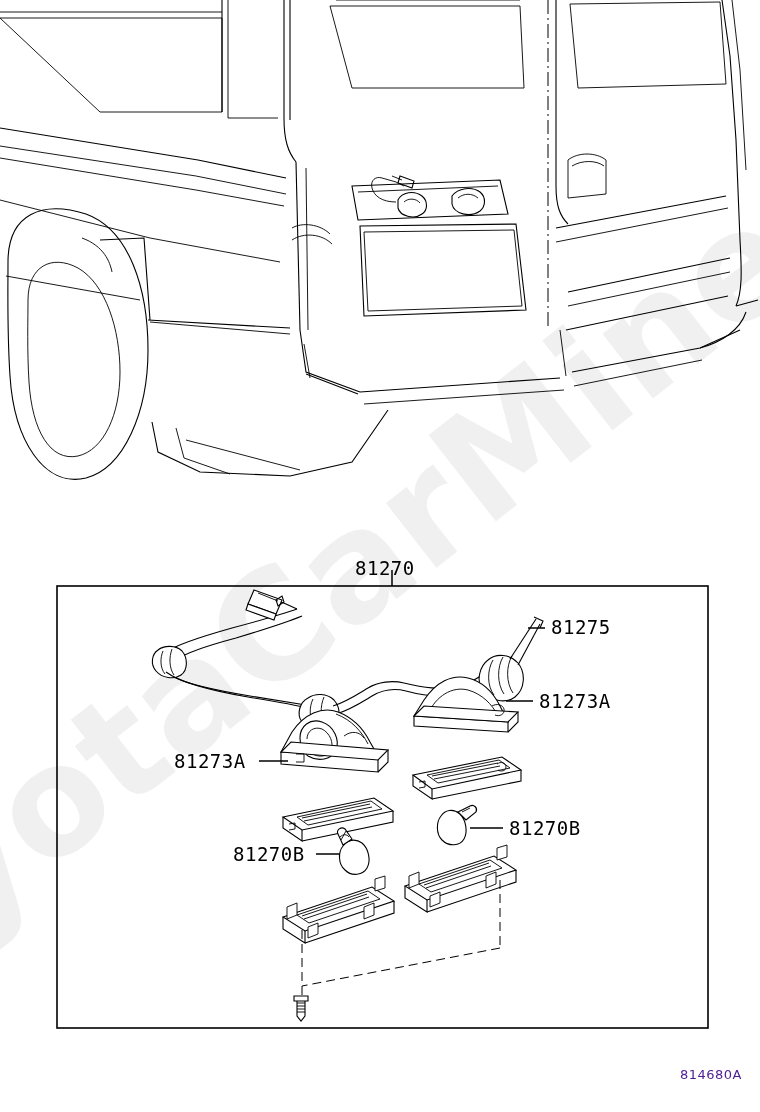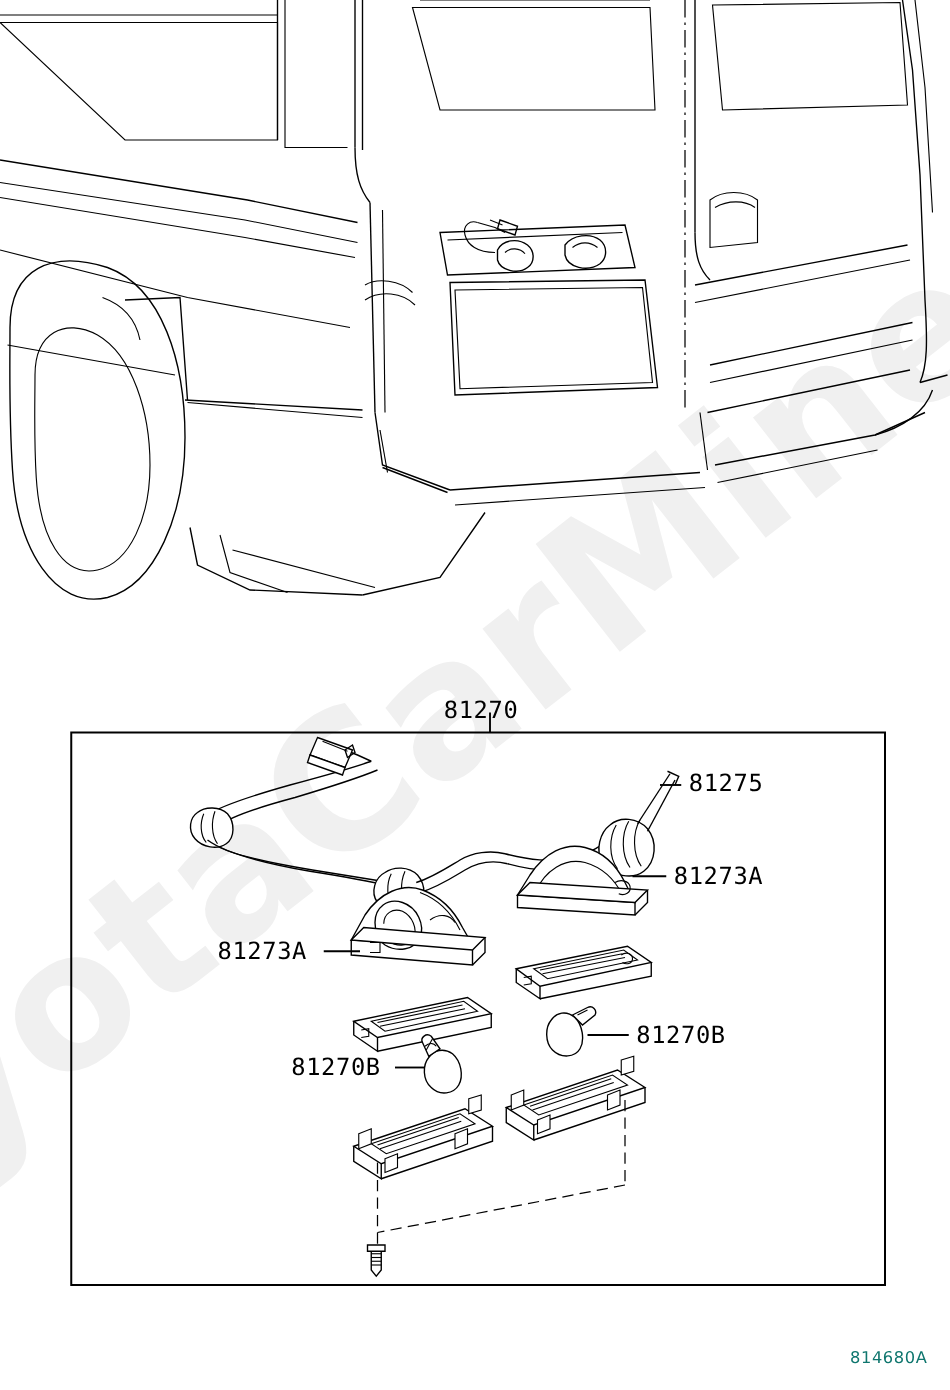--- a/index.html
+++ b/index.html
@@ -45,24 +45,24 @@
     font-size: 19px;
     font-weight: normal;
     letter-spacing: 0.5px;
     color: #000000;
     white-space: nowrap;
     line-height: 1;
   }
   .fig-code {
     position: absolute;
     right: 18px;
-    bottom: 18px;
+    bottom: 30px;
     font-family: "DejaVu Sans", "Liberation Sans", sans-serif;
     font-size: 13px;
-    color: #0f766e;
+    color: #4c1d95;
     letter-spacing: 0.5px;
   }
   svg { display: block; }
   .ln   { fill: none; stroke: #000; stroke-width: 1.1; }
   .ln-t { fill: none; stroke: #000; stroke-width: 0.9; }
   .ln-b { fill: none; stroke: #000; stroke-width: 1.6; }
   .dash { fill: none; stroke: #000; stroke-width: 1.0; stroke-dasharray: 9 5; }
   .dashdot { fill: none; stroke: #000; stroke-width: 1.0; stroke-dasharray: 14 4 2 4; }
   .leader { fill: none; stroke: #000; stroke-width: 1.5; }
   .wht { fill: #ffffff; stroke: #000; stroke-width: 1.1; }

